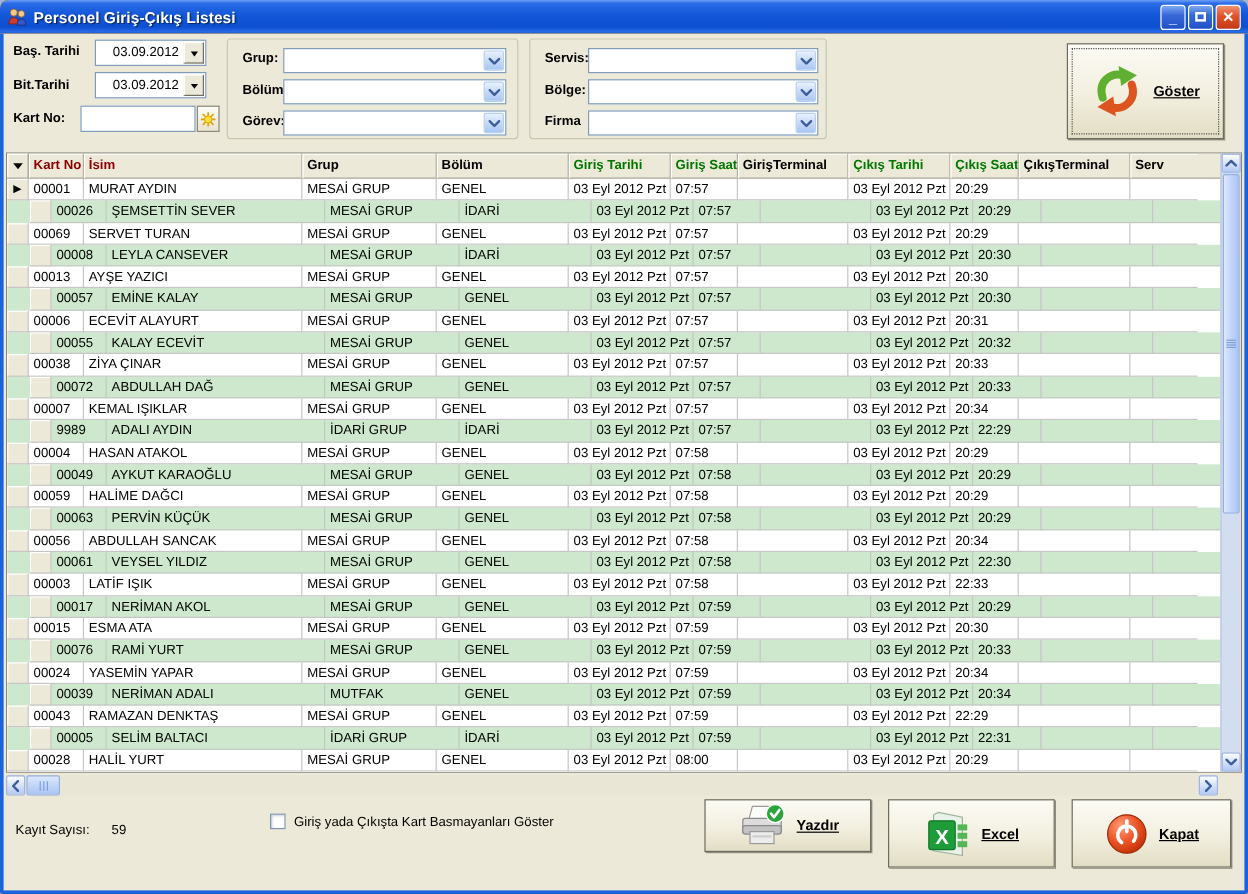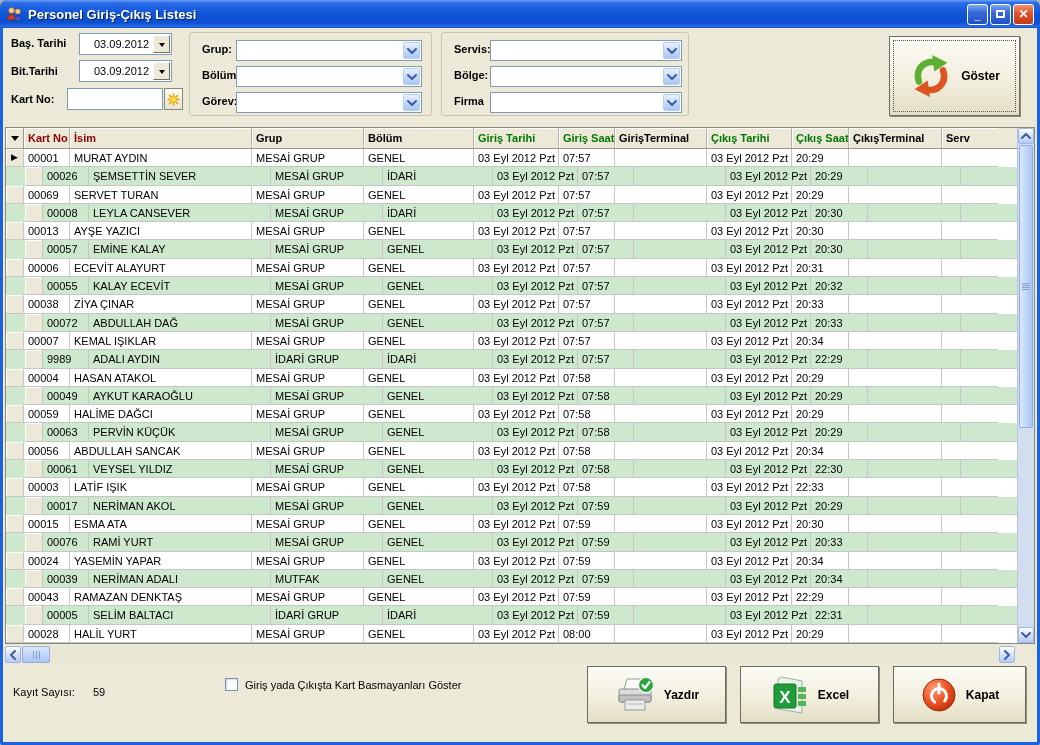--- a/index.html
+++ b/index.html
@@ -33,21 +33,21 @@
     border:1px solid #8a887a;display:flex;align-items:center;justify-content:center;}
   
   .groupbox{position:absolute;border:1px solid #cbc7ae;border-radius:3px;}
   
   .xp-combo{position:absolute;height:21px;background:#fff;border:1px solid #7f9db9;}
   .xp-combo .arrow-btn{position:absolute;top:1px;bottom:1px;right:1px;width:17px;border-radius:2px;
     background:linear-gradient(180deg,#e9f1fd 0%,#cadcf8 45%,#a9c6f2 100%);border:1px solid #b4cef2;
     display:flex;align-items:center;justify-content:center;}
   
   .big-btn{position:absolute;background:linear-gradient(180deg,#fcfbf5 0%,#f2efdf 55%,#e2ddc4 100%);
-    border:1px solid #6e6c60;box-shadow:1px 1px 0 #8f8c7c;display:flex;align-items:center;justify-content:center;gap:8px;}
+    border:1px solid #6e6c60;box-shadow:1px 1px 0 #8f8c7c;display:flex;align-items:center;justify-content:center;gap:8px;text-decoration:underline;}
   .big-btn .focus-rect{position:absolute;inset:3px;border:1px dotted #555;}
   .btn-label{font-size:12px;font-weight:bold;color:#000;}
   
   .grid{position:absolute;left:2px;top:99px;width:1030px;height:517px;background:#fff;border:1px solid #8a887a;}
   .grid-header{position:absolute;top:0;left:0;right:17px;height:21px;display:flex;background:#ece9d8;border-bottom:1px solid #9a9787;}
   .hcell{font-size:11px;font-weight:bold;line-height:20px;padding-left:4px;overflow:hidden;white-space:nowrap;
     border-right:1px solid #b5b2a5;box-shadow:inset 1px 1px 0 #fff;flex:none;}
   .grid-rows{position:absolute;top:21px;left:0;right:17px;bottom:0;overflow:hidden;background:#fff;}
   .grow{display:flex;height:18.3px;background:#fff;}
   .grow.alt{background:#cde8cd;justify-content:flex-end;}
@@ -650,21 +650,21 @@
           </svg>
         </div>
     </div>
 
     <span class="footer-text" style="left:10px;top:658px;">Kayıt Sayısı:</span>
     <span class="footer-text" style="left:90px;top:658px;">59</span>
 
     <span class="checkbox" style="left:222px;top:650px;"></span>
     <span class="footer-text" style="left:242px;top:651px;">Giriş yada Çıkışta Kart Basmayanları Göster</span>
 
-    <div class="big-btn" style="left:584px;top:638px;width:139px;height:57px;">
+    <div class="big-btn" style="left:584px;top:638px;width:139px;height:44px;">
       <span style="display:inline-flex;">
         <svg width="42" height="38" viewBox="0 0 42 38">
           <polygon points="10,14 13,3 31,3 29,14" fill="#fcfcfa" stroke="#9a9a9a"></polygon>
           <rect x="5" y="13" width="32" height="13" rx="2" fill="#dcdcdc" stroke="#8a8a8a"></rect>
           <rect x="5" y="19" width="32" height="7" rx="2" fill="#c2c2c2" stroke="#8a8a8a"></rect>
           <rect x="11" y="24" width="20" height="10" fill="#ececec" stroke="#9a9a9a"></rect>
           <rect x="13" y="27" width="16" height="2" fill="#cfcfcf"></rect>
           <circle cx="32" cy="9" r="7.5" fill="#2aa43c" stroke="#fff" stroke-width="1.2"></circle>
           <polyline points="28.5,9 31,12 35.5,6" fill="none" stroke="#fff" stroke-width="2.2" stroke-linecap="round" stroke-linejoin="round"></polyline>
         </svg>

